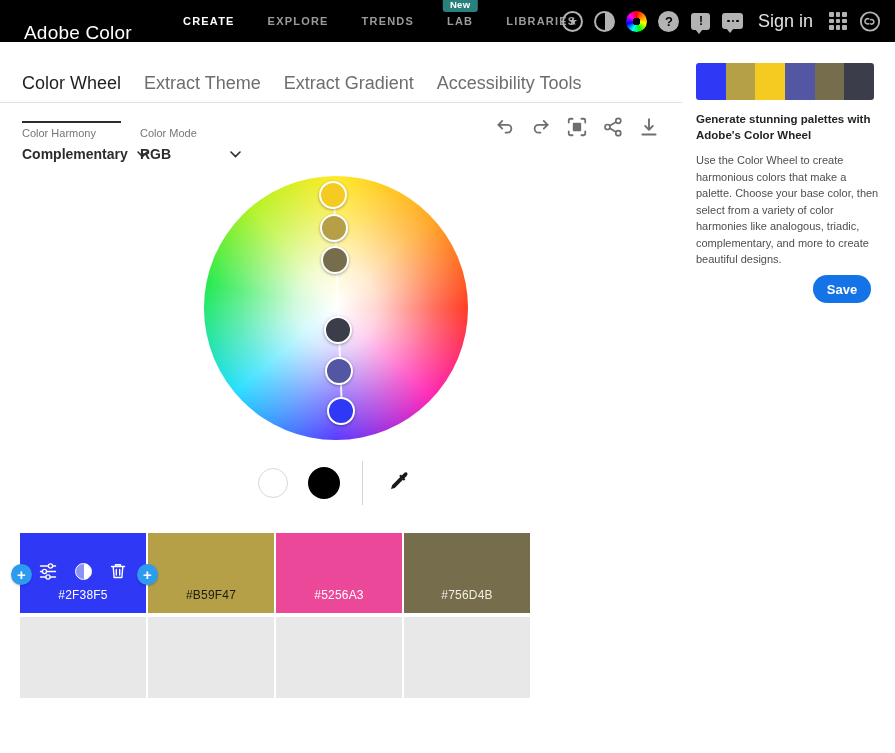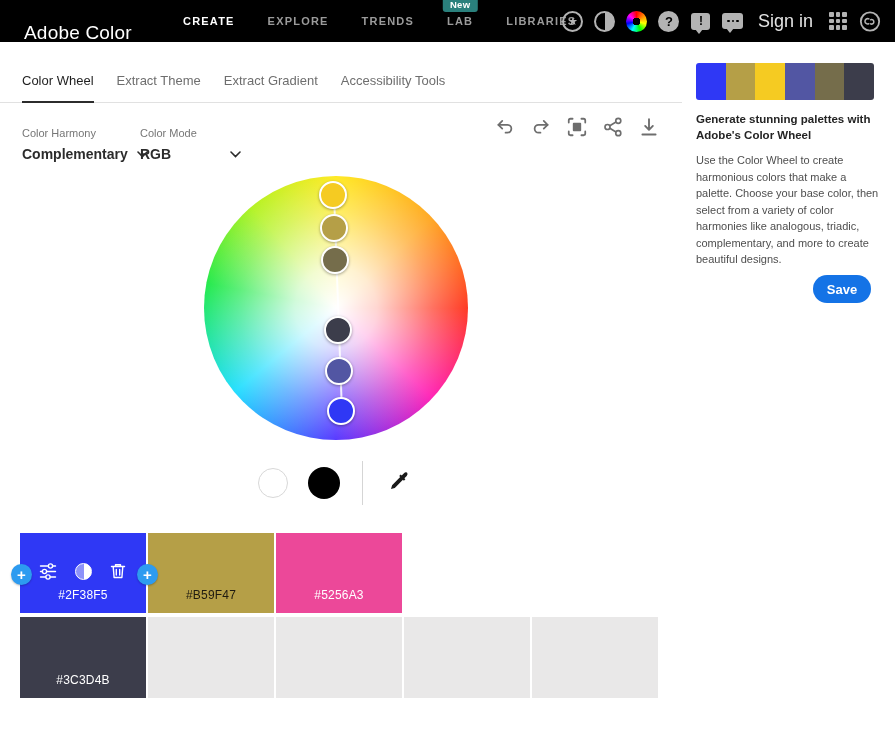--- a/index.html
+++ b/index.html
@@ -31,21 +31,21 @@
   .chat-glyph { width:21px; height:16px; border-radius:3px; background:#b3b3b3; position:relative;
                 display:flex; align-items:center; justify-content:center; gap:2px; }
   .chat-glyph i { width:2.5px; height:2.5px; background:#000; border-radius:50%; }
   .signin { color:#e3e3e3; font-size:18px; margin:0 4px; cursor:pointer; }
   .grid-glyph { display:grid; grid-template-columns:repeat(3,4.5px); grid-template-rows:repeat(3,4.5px); gap:2px; }
   .grid-glyph i { background:#b3b3b3; border-radius:1px; }
 
   
   #tabbar { position:absolute; left:0; top:42px; width:682px; height:61px; border-bottom:1px solid #e1e1e1; background:#fff; }
   .tabs { position:absolute; left:22px; top:31px; display:flex; gap:23px; }
-  .tab { font-size:13px; color:#6e6e6e; padding-bottom:13px; cursor:pointer; }
+  .tab { font-size:18px; color:#6e6e6e; padding-bottom:27px; cursor:pointer; }
   .tab.active { color:#1f1f1f; border-bottom:2.5px solid #2c2c2c; }
   .wheel-toolbar { position:absolute; left:494px; top:74px; display:flex; gap:14px; }
   .tico { width:22px; height:22px; cursor:pointer; }
 
   
   .ctl-label { position:absolute; font-size:11px; color:#767676; }
   .ctl-value { position:absolute; font-size:14px; font-weight:700; color:#2c2c2c; display:flex; align-items:center; cursor:pointer; }
   .chev { margin-left:9px; }
 
   
@@ -239,26 +239,26 @@
         </svg>
       </div>
       <span class="swatch-hex hex-light">#2F38F5</span>
     </div>
     <div class="swatch" style="background-color: rgb(181, 159, 71);">
       <span class="swatch-hex hex-dark">#B59F47</span>
     </div>
     <div class="swatch" style="background-color: #ec4899;">
       <span class="swatch-hex hex-light">#5256A3</span>
     </div>
+    <div class="swatch" style="background-color: rgb(117, 109, 75);">
+      <span class="swatch-hex hex-cream">#756D4B</span>
+    </div>
   </div>
 
   <div class="swatch-row" id="row2">
-    <div class="swatch" style="background-color: rgb(60, 61, 75);">
-      <span class="swatch-hex hex-light">#3C3D4B</span>
-    </div>
     <div class="swatch" style="background-color: rgb(233, 232, 232);"></div>
     <div class="swatch" style="background-color: rgb(233, 232, 232);"></div>
     <div class="swatch" style="background-color: rgb(233, 232, 232);"></div>
     <div class="swatch" style="background-color: rgb(233, 232, 232);"></div>
   </div>
 
   <div class="plus-btn" id="plus-left" style="background-color: rgb(45, 155, 240);">+</div>
   <div class="plus-btn" id="plus-right" style="background-color: rgb(45, 155, 240);">+</div>
 
   <div id="strip">

